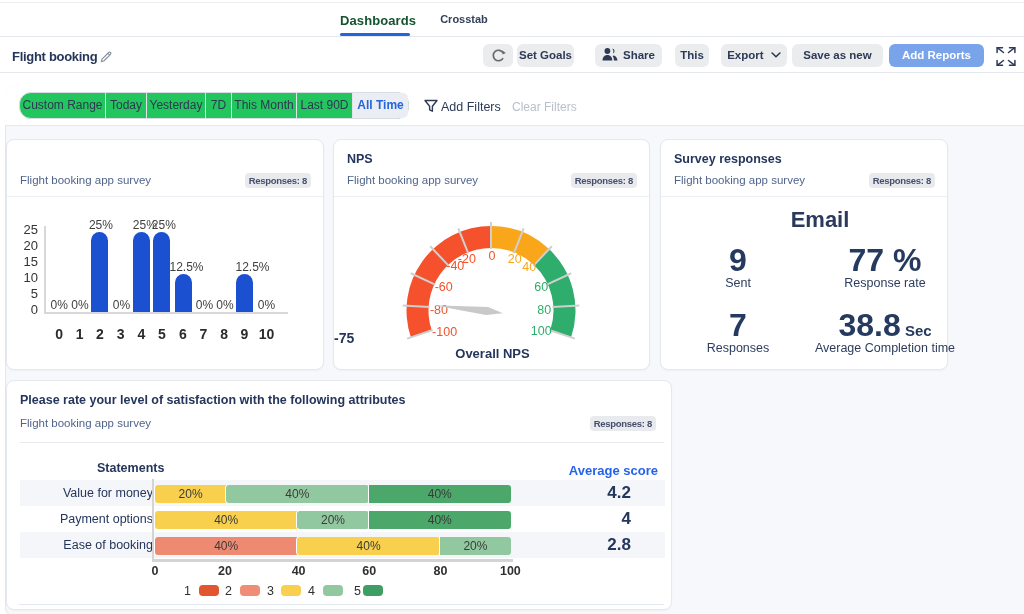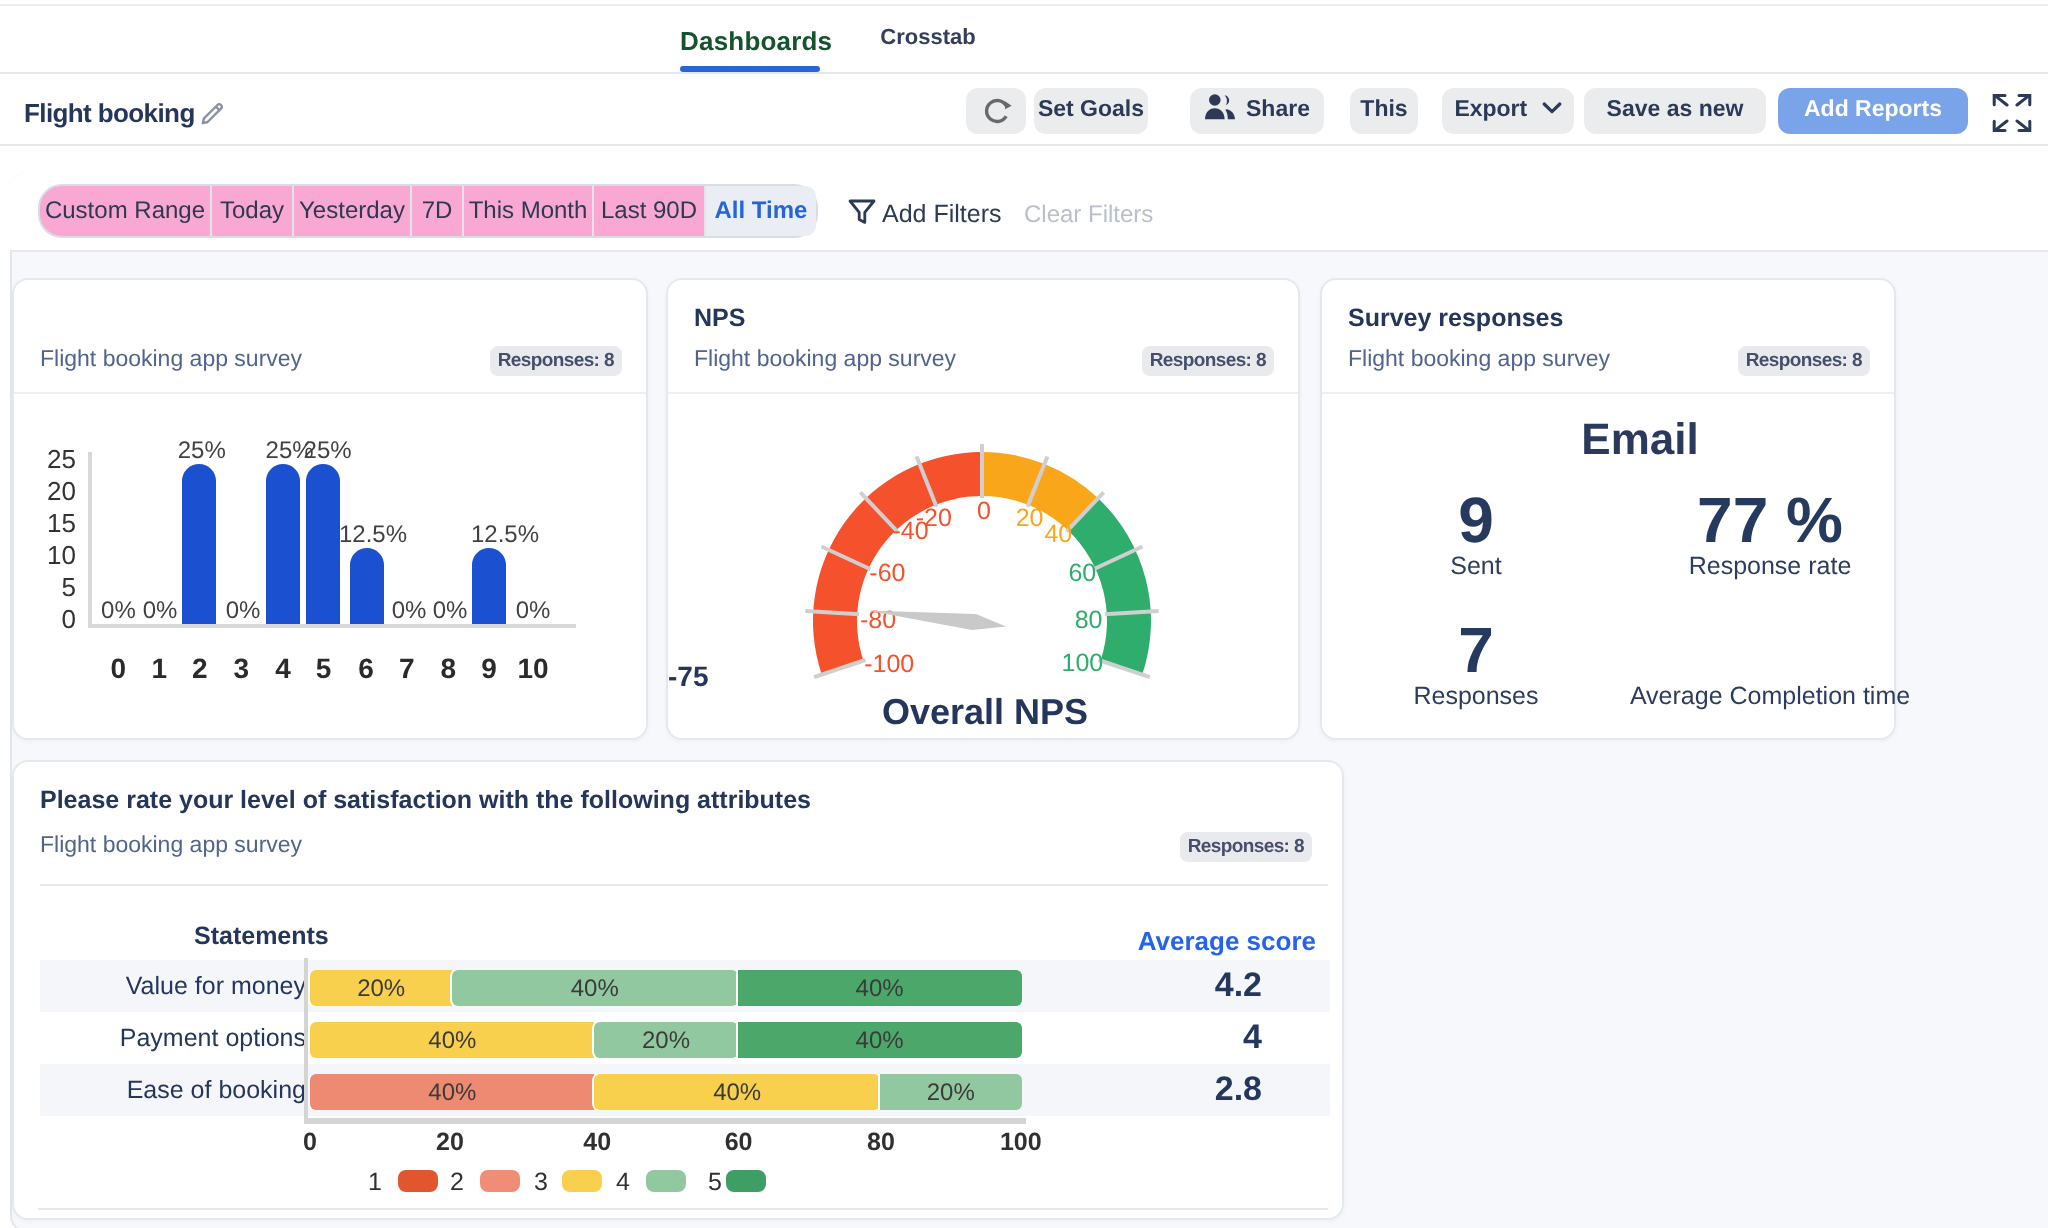--- a/index.html
+++ b/index.html
@@ -16,21 +16,21 @@
 #titlerow { left:0; top:37px; width:1024px; height:36px; background:#fff; border-bottom:1px solid #e5e7ec; }
 #fb-title { left:12px; top:49px; font-size:13px; font-weight:700; color:#25365a; letter-spacing:-0.3px; }
 .btn { position:absolute; top:44px; height:23px; background:#ebecee; border-radius:6px;
   color:#2c3a57; font-size:11.5px; font-weight:700; text-align:center; line-height:23px; white-space:nowrap; }
 .btn.blue { background:#7aa4e9; color:#ffffff; }
 
 #shell { left:5px; top:86px; width:1021px; height:530px; border:1px solid #e3e6ee;
   border-radius:8px 0 0 8px; background:#f7f8fb; }
 #filterstrip { left:5px; top:86px; width:1019px; height:40px; background:#fff;
   border-bottom:1px solid #e6e8ee; border-radius:8px 0 0 0; }
-#seg { left:19px; top:92px; height:27px; border:1px solid #d9dce3; border-radius:12px; background:#f9a8d4; display:flex; }
+#seg { left:19px; top:92px; height:27px; border:1px solid #d9dce3; border-radius:12px; background:#22c55e; display:flex; }
 .segitem { height:25px; line-height:25px; text-align:center; font-size:12px; font-weight:400;
   color:#2d3950; border-right:1px solid #e2e4ea; white-space:nowrap; }
 .segitem:last-child { border-right:none; border-radius:0 5px 5px 0; }
 .segitem.on { background:#eaedf4; color:#2465da; font-weight:700; }
 #addfilters { left:441px; top:100px; font-size:12.5px; font-weight:400; color:#2c3a55; }
 #clearfilters { left:512px; top:100px; font-size:12px; font-weight:400; color:#b9c0cc; }
 
 .card { position:absolute; background:#fff; border:1px solid #e4e8ef; border-radius:8px;
   box-shadow:0 1px 2px rgba(30,40,80,0.04); }
 .cardhead { position:absolute; left:0; top:0; width:100%; height:57px; border-bottom:1px solid #edeff4; }
@@ -197,35 +197,36 @@
       <text x="132.9" y="63.1" text-anchor="middle" font-size="12.5" fill="#f4512c">-20</text>
       <text x="158.0" y="59.5" text-anchor="middle" font-size="12.5" fill="#f4512c">0</text>
       <text x="180.8" y="63.1" text-anchor="middle" font-size="12.5" fill="#f9a61b">20</text>
       <text x="195.2" y="71.10000000000001" text-anchor="middle" font-size="12.5" fill="#f9a61b">40</text>
       <text x="207.2" y="90.7" text-anchor="middle" font-size="12.5" fill="#2fad6c">60</text>
       <text x="210.3" y="114.10000000000001" text-anchor="middle" font-size="12.5" fill="#2fad6c">80</text>
       <text x="207.2" y="135.3" text-anchor="middle" font-size="12.5" fill="#2fad6c">100</text>
       <polygon points="99.5,105.3 154,107.0 169,113.2 152,115.0" fill="#c9c9c9"></polygon>
     </svg>
     <div class="abs" style="left:0;top:190px;width:317px;font-size:14px;font-weight:700;color:#24365c;">-75</div>
-    <div class="abs" style="left:0;top:206px;width:317px;text-align:center;font-size:18px;font-weight:700;color:#24365c;">Overall NPS</div>
+    <div class="abs" style="left:0;top:206px;width:317px;text-align:center;font-size:13px;font-weight:700;color:#24365c;">Overall NPS</div>
   </div>
 
   <div class="card" style="left:660px;top:139px;width:288px;height:231px;">
     <div class="cardhead"></div>
     <div class="ctitle">Survey responses</div>
     <div class="csub">Flight booking app survey</div>
     <div class="badge" style="right:12px;">Responses: 8</div>
     <div class="abs" style="left:0;top:67px;width:318px;text-align:center;font-size:22px;font-weight:700;color:#2b3a5c;">Email</div>
     <div class="bignum" style="left:77px;top:102px;">9</div>
     <div class="smlab" style="left:77px;top:136px;">Sent</div>
     <div class="bignum" style="left:224px;top:102px;">77 %</div>
     <div class="smlab" style="left:224px;top:136px;">Response rate</div>
     <div class="bignum" style="left:77px;top:167px;">7</div>
     <div class="smlab" style="left:77px;top:201px;">Responses</div>
+    <div class="bignum" style="left:224px;top:167px;">38.8<span style="font-size:15px;font-weight:700;"> Sec</span></div>
     <div class="smlab" style="left:224px;top:201px;">Average Completion time</div>
   </div>
 
   <div class="card" style="left:6px;top:380px;width:666px;height:230px;">
     <div class="ctitle">Please rate your level of satisfaction with the following attributes</div>
     <div class="csub" style="top:36px;">Flight booking app survey</div>
     <div class="badge" style="right:15px;top:35px;">Responses: 8</div>
     <div class="abs" style="left:13px;top:61px;width:644px;height:1px;background:#e8eaf0;"></div>
     <div class="abs" style="left:90px;top:80px;width:60px;text-align:center;font-size:12.5px;font-weight:700;color:#24365c;">Statements</div>
     <div class="abs" style="left:560px;top:82px;width:91px;text-align:right;font-size:13px;font-weight:700;color:#2563eb;">Average score</div>

